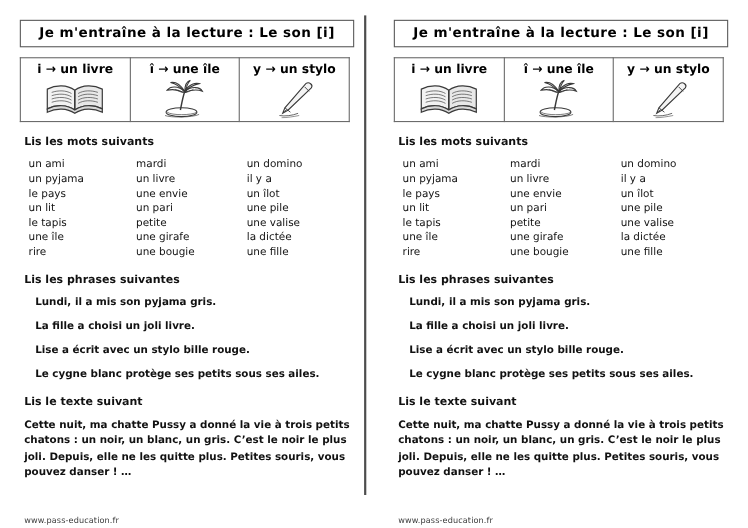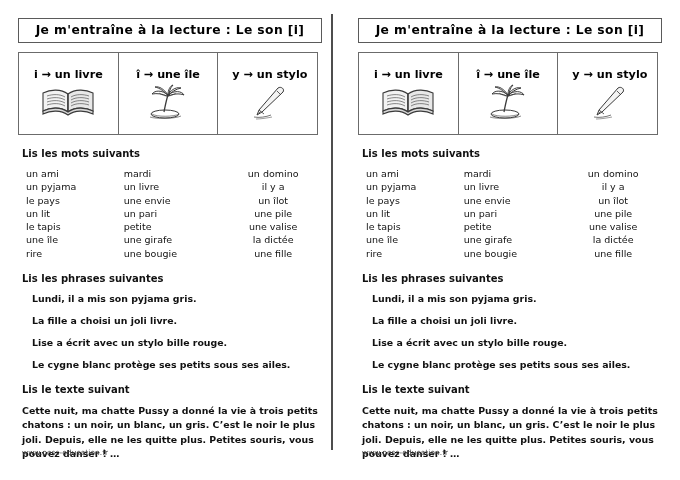--- a/index.html
+++ b/index.html
@@ -64,21 +64,21 @@
   .sound-table {
     margin-top: 9px;
     border-collapse: collapse;
     width: 300px;
     table-layout: fixed;
   }
   .sound-table td {
     border: 1.3px solid #6b6b6b;
     text-align: center;
     vertical-align: top;
-    padding: 12px;
+    padding: 0;
   }
   .cell-head {
     font-family: "DejaVu Sans", sans-serif;
     font-weight: bold;
     font-size: 11.2px;
     padding: 3px 2px 1px 2px;
     white-space: nowrap;
     color: #000;
   }
   .cell-art {
@@ -100,21 +100,21 @@
     margin: 8px 0 0 8px;
     display: flex;
     flex-direction: row;
   }
   .word-col {
     display: flex;
     flex-direction: column;
   }
   .word-col.c1 { width: 100px; }
   .word-col.c2 { width: 103px; }
-  .word-col.c3 { width: 100px; align-items: center; }
+  .word-col.c3 { width: 100px; }
   .word {
     font-family: "DejaVu Sans", sans-serif;
     font-size: 9.5px;
     line-height: 13.3px;
     white-space: nowrap;
     color: #111;
   }
   .sentences {
     margin: 9px 0 0 14px;
   }
@@ -132,21 +132,21 @@
     font-family: "DejaVu Sans", sans-serif;
     font-weight: bold;
     font-size: 9.4px;
     line-height: 14.4px;
     width: 300px;
     color: #111;
   }
   .footer {
     position: absolute;
     left: 22px;
-    top: 448px;
+    top: 468px;
     font-family: "DejaVu Sans", sans-serif;
     font-size: 7.4px;
     color: #3b3b3b;
     letter-spacing: 0.1px;
   }
 </style>
 </head>
 <body>
 
 <div class="page">

